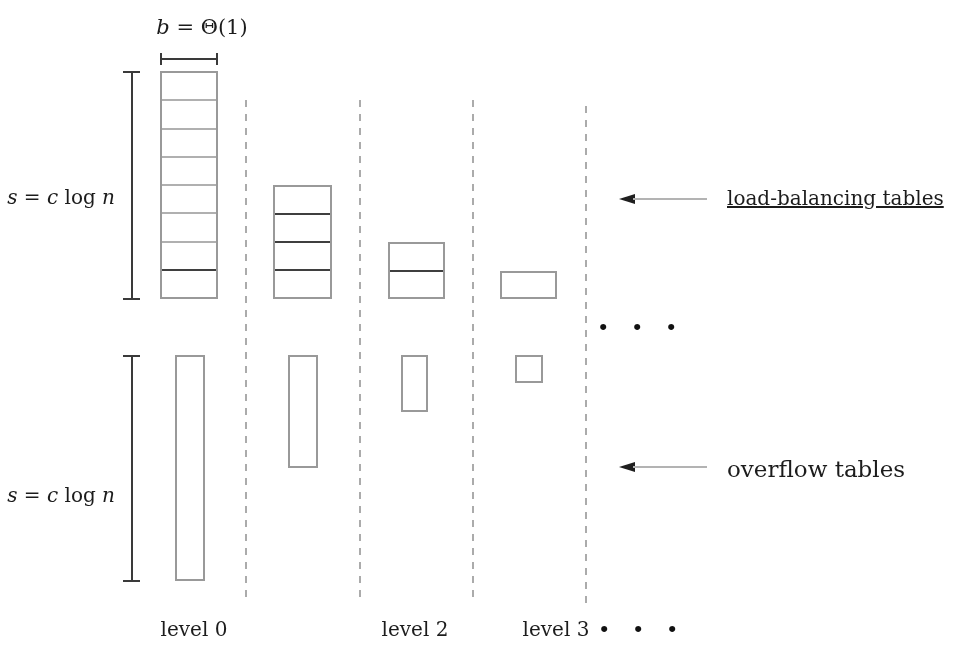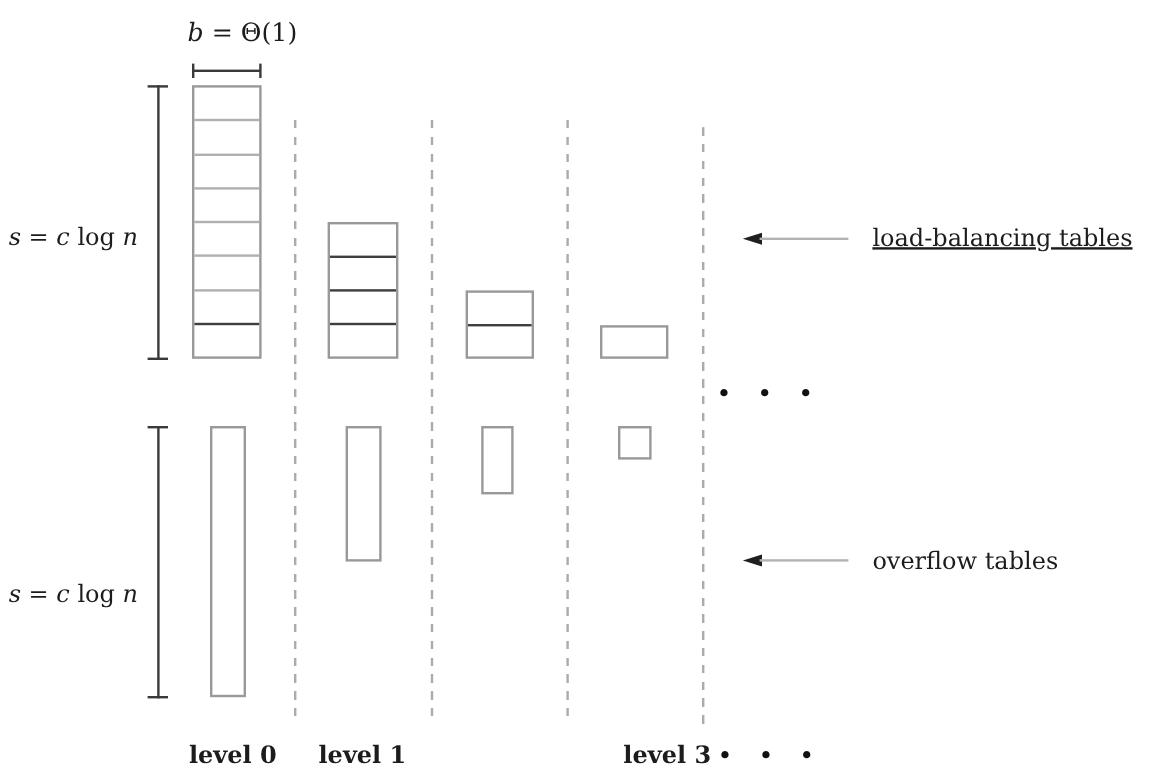--- a/index.html
+++ b/index.html
@@ -38,21 +38,21 @@
   }
   .vline{position:absolute;width:2px;background:var(--bracket);}
   .hline{position:absolute;height:2px;background:var(--bracket);}
   .arrow-shaft{position:absolute;height:2px;background:var(--arrow-shaft);}
   .arrow-head{
     position:absolute;width:0;height:0;
     border-top:5px solid transparent;border-bottom:5px solid transparent;
     border-right:16px solid var(--arrow-head);
   }
   .dots{position:absolute;font-size:21px;letter-spacing:4px;word-spacing:7px;color:#111;white-space:nowrap;}
-  .level-label{position:absolute;font-size:20px;text-align:center;white-space:nowrap;font-weight:bold;}
+  .level-label{position:absolute;font-size:20px;text-align:center;white-space:nowrap;}
 </style>
 </head>
 <body>
 
 <div class="canvas" id="canvas">
 
   <div class="label" style="left:143px;top:15px;width:118px;font-size:21px;text-align:center;"><span class="it">b</span><span> = Θ(1)</span></div>
 
   <div class="hline" style="left:161px;top:58px;width:56px;"></div>
   <div class="vline" style="left:160px;top:53px;height:12px;"></div>
@@ -71,21 +71,21 @@
   <div class="dots" style="left:597px;top:316px;">• • •</div>
 
   <div class="dots" style="left:598px;top:618px;">• • •</div>
 
   <div class="arrow-head" style="left:619px;top:194px;"></div>
   <div class="arrow-shaft" style="left:633px;top:198px;width:74px;"></div>
   <div class="label" style="left:727px;top:187px;font-size:20px;text-decoration:underline;">load-balancing tables</div>
 
   <div class="arrow-head" style="left:619px;top:462px;"></div>
   <div class="arrow-shaft" style="left:633px;top:466px;width:74px;"></div>
-  <div class="label" style="left:727px;top:456px;font-size:20px;">overflow tables</div>
+  <div class="label" style="left:727px;top:456px;font-size:23px;">overflow tables</div>
 
 <div class="sep" style="left: 245px; top: 100px; height: 500px;"></div>
     <div class="sep" style="left: 359px; top: 100px; height: 500px;"></div>
     <div class="sep" style="left: 472px; top: 100px; height: 500px;"></div>
     <div class="sep" style="left: 585px; top: 106px; height: 502px;"></div>
     <div class="lb-table" style="left: 160px; top: 71px; width: 58px; height: 228px;">
       <div class="lb-cell"></div>
       <div class="lb-cell div-light"></div>
       <div class="lb-cell div-light"></div>
       <div class="lb-cell div-light"></div>
@@ -96,24 +96,24 @@
     </div>
     <div class="of-table" style="left: 175px; top: 355px; width: 30px; height: 226px;"></div>
     <div class="level-label" style="left: 134px; top: 617px; width: 120px;">level 0</div>
     <div class="lb-table" style="left: 273px; top: 185px; width: 59px; height: 114px;">
       <div class="lb-cell"></div>
       <div class="lb-cell div-dark"></div>
       <div class="lb-cell div-dark"></div>
       <div class="lb-cell div-dark"></div>
     </div>
     <div class="of-table" style="left: 288px; top: 355px; width: 30px; height: 113px;"></div>
-    <div class="level-label" style="left: 242px; top: 617px; width: 120px;">level 1</div>
     <div class="lb-table" style="left: 388px; top: 242px; width: 57px; height: 57px;">
       <div class="lb-cell"></div>
       <div class="lb-cell div-dark"></div>
     </div>
     <div class="of-table" style="left: 401px; top: 355px; width: 27px; height: 56.5px;"></div>
+    <div class="level-label" style="left: 355px; top: 617px; width: 120px;">level 2</div>
     <div class="lb-table" style="left: 500px; top: 270.5px; width: 57px; height: 28.5px;">
       <div class="lb-cell"></div>
     </div>
     <div class="of-table" style="left: 515px; top: 355px; width: 28px; height: 28.25px;"></div>
     <div class="level-label" style="left: 496px; top: 617px; width: 120px;">level 3</div>
   </div>
 
 </body></html>

